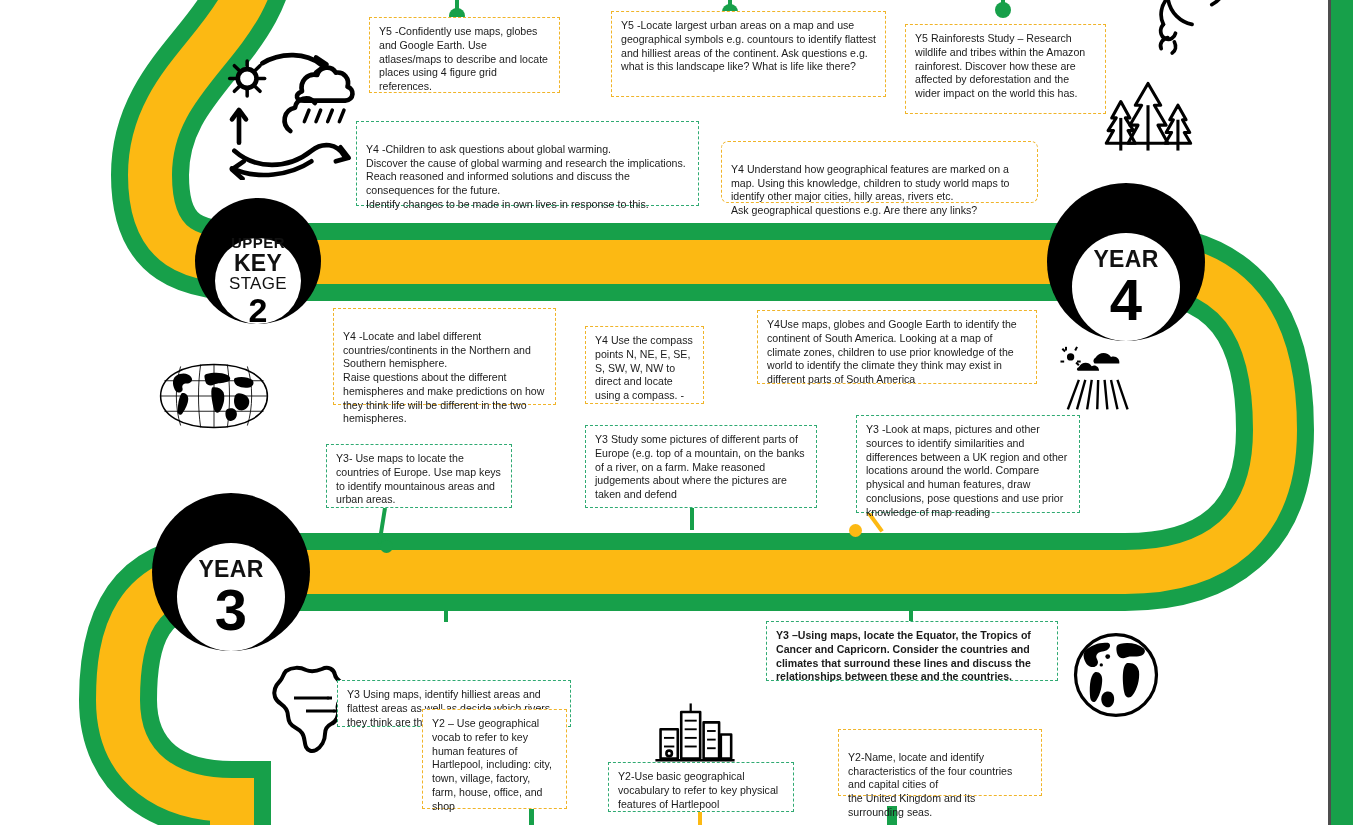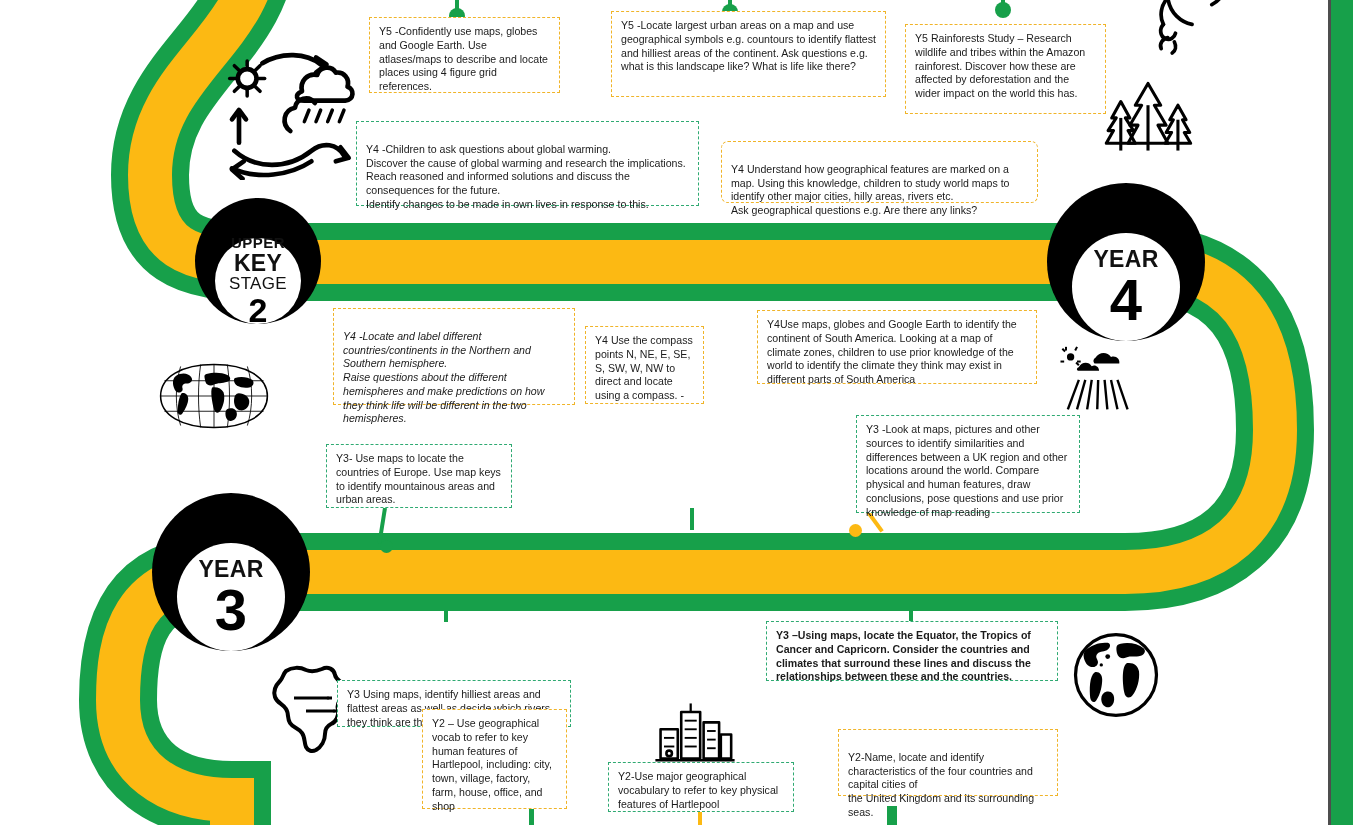--- a/index.html
+++ b/index.html
@@ -291,56 +291,59 @@
 Discover the cause of global warming and research the implications.
 Reach reasoned and informed solutions and discuss the consequences for the future.
 Identify changes to be made in own lives in response to this.</p>
   </div>
 
   <div class="card amber" style="left:721px;top:141px;width:317px;height:62px;white-space:pre-line;border-radius:7px;">
     <p>Y4 Understand how geographical features are marked on a map. Using this knowledge, children to study world maps to identify other major cities, hilly areas, rivers etc.
 Ask geographical questions e.g. Are there any links?</p>
   </div>
 
-  <div class="card amber" style="left:333px;top:308px;width:242px;height:97px;white-space:pre-line;font-style:italic;">
+  <div class="card amber" style="left:333px;top:308px;width:223px;height:97px;white-space:pre-line;">
     <p>Y4 -Locate and label different countries/continents in the Northern and Southern hemisphere.
 Raise questions about the different hemispheres and make predictions on how they think life will be different in the two hemispheres.</p>
   </div>
 
   <div class="card amber" style="left:585px;top:326px;width:119px;height:78px;">
     <p>Y4 Use the compass points N, NE, E, SE, S, SW, W, NW to direct and locate using a compass. -</p>
   </div>
 
   <div class="card amber" style="left:757px;top:310px;width:280px;height:74px;">
     <p>Y4Use maps, globes and Google Earth to identify the continent of South America. Looking at a map of climate zones, children to use prior knowledge of the world to identify the climate they think may exist in different parts of South America</p>
   </div>
 
   <div class="card green" style="left:326px;top:444px;width:186px;height:64px;">
     <p>Y3- Use maps to locate the countries of Europe. Use map keys to identify mountainous areas and urban areas.</p>
   </div>
 
+  <div class="card green" style="left:585px;top:425px;width:232px;height:83px;">
+    <p>Y3  Study some pictures of different parts of Europe (e.g. top of a mountain, on the banks of a river, on a farm. Make reasoned judgements about where the pictures are taken and defend</p>
+  </div>
 
   <div class="card green" style="left:856px;top:415px;width:224px;height:98px;">
     <p>Y3 -Look at maps, pictures and other sources to identify similarities and differences between a UK region and other locations around the world. Compare physical and human features, draw conclusions, pose questions and use prior knowledge of map reading</p>
   </div>
 
   <div class="card green" style="left:337px;top:650px;width:234px;height:47px;margin-top:30px;">
     <p>Y3 Using maps, identify hilliest areas and flattest areas as well as decide which rivers they think are the largest.</p>
   </div>
 
   <div class="card green" style="left:766px;top:621px;width:292px;height:60px;font-weight:bold;">
     <p>Y3 –Using maps, locate the Equator, the Tropics of Cancer and Capricorn. Consider the countries and climates that surround these lines and discuss the relationships between these and the countries.</p>
   </div>
 
   <div class="card amber" style="left:422px;top:709px;width:145px;height:100px;">
     <p>Y2 – Use geographical vocab to refer to key human features of Hartlepool, including: city, town, village, factory, farm, house, office, and shop</p>
   </div>
 
   <div class="card green" style="left:608px;top:762px;width:186px;height:50px;">
-    <p>Y2-Use major geographical vocabulary to refer to key physical features of Hartlepool</p>
-  </div>
-
-  <div class="card amber" style="left:838px;top:729px;width:220px;height:67px;white-space:pre-line;">
+    <p>Y2-Use basic geographical vocabulary to refer to key physical features of Hartlepool</p>
+  </div>
+
+  <div class="card amber" style="left:838px;top:729px;width:204px;height:67px;white-space:pre-line;">
     <p>Y2-Name, locate and identify characteristics of the four countries and capital cities of
 the United Kingdom and its surrounding seas.</p>
   </div>
 
 </div>
 
 </body></html>

